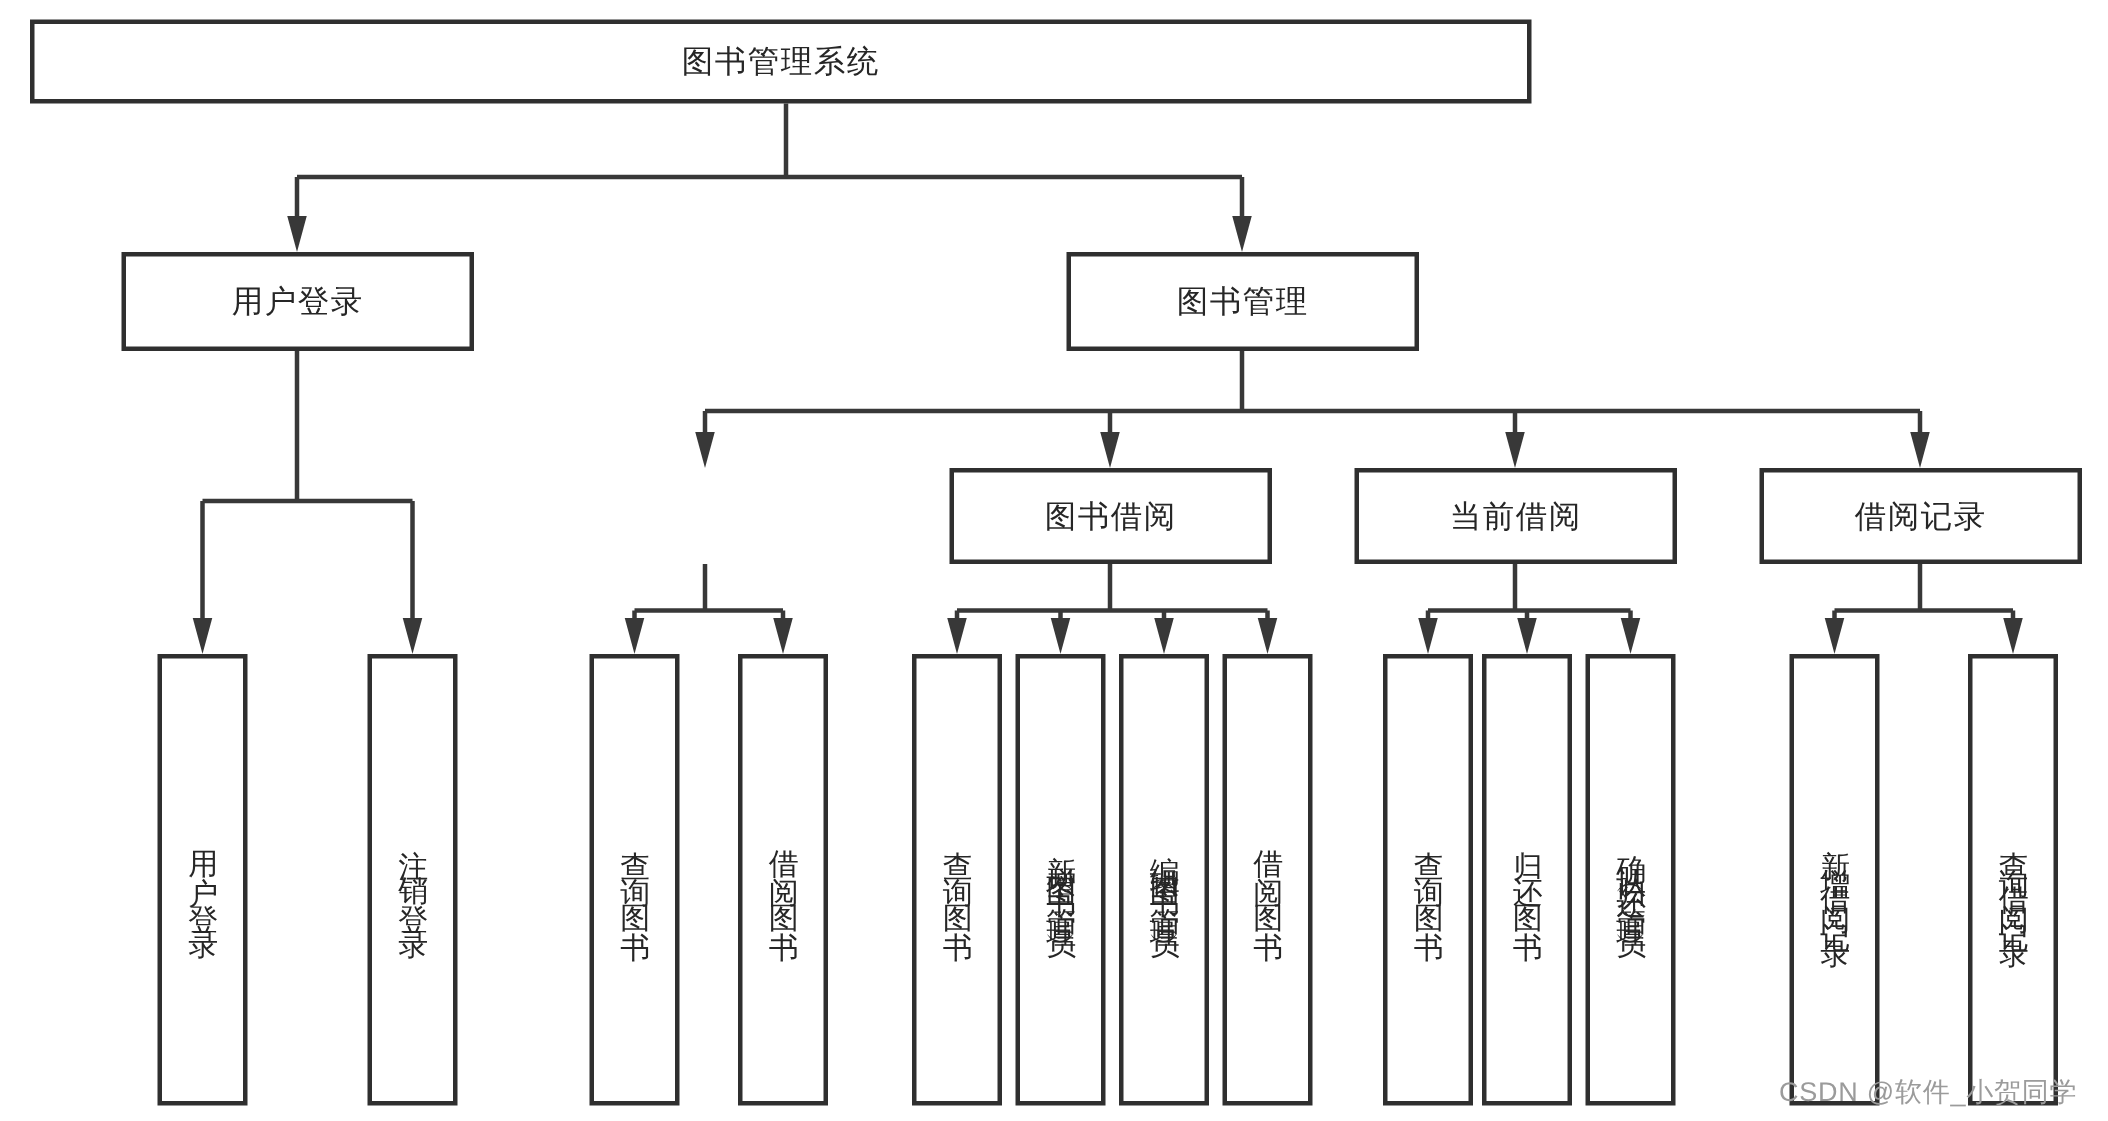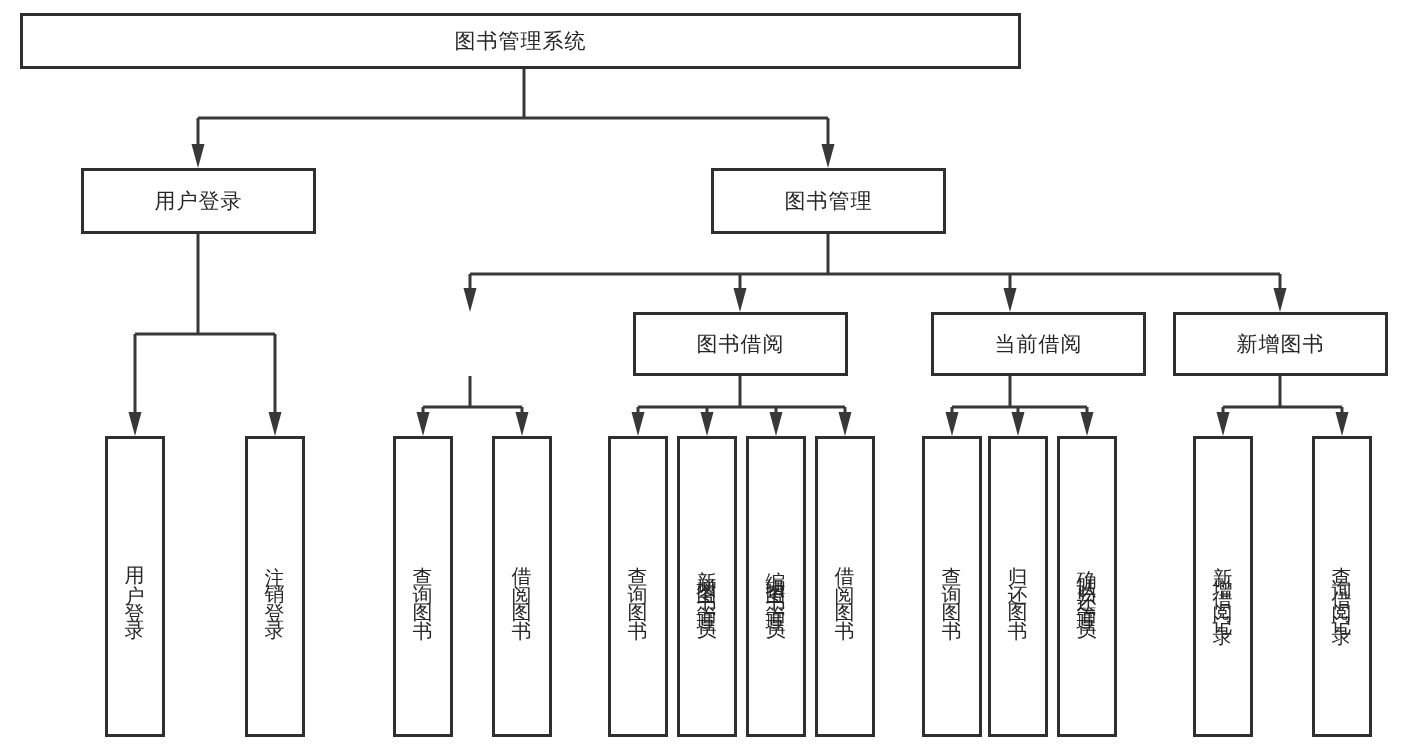--- a/index.html
+++ b/index.html
@@ -130,25 +130,25 @@
   <div class="node" style="left:81px; top:168px; width:235px; height:66px;">
     <span>用户登录</span>
   </div>
   <div class="node" style="left:711px; top:168px; width:235px; height:66px;">
     <span>图书管理</span>
   </div>
 
   <div class="node" style="left:633px; top:312px; width:215px; height:64px;align-items:center;">
     <span>图书借阅</span>
   </div>
-  <div class="node" style="left:903px; top:312px; width:215px; height:64px;margin-left:28px;">
+  <div class="node" style="left:903px; top:312px; width:215px; height:64px;">
     <span>当前借阅</span>
   </div>
   <div class="node" style="left:1173px; top:312px; width:215px; height:64px;">
-    <span>新增图书</span>
+    <span>借阅记录</span>
   </div>
 
   <div class="leaf" style="left:105px; top:436px; width:60px; height:301px;">
     <span class="vtext ls18">用户登录</span>
   </div>
   <div class="leaf" style="left:245px; top:436px; width:60px; height:301px;">
     <span class="vtext ls18">注销登录</span>
   </div>
 
   <div class="leaf" style="left:393px; top:436px; width:60px; height:301px;">
@@ -181,14 +181,15 @@
     <span class="vtext ls7">确认归还（管理员）</span>
   </div>
 
   <div class="leaf" style="left:1193px; top:436px; width:60px; height:301px;">
     <span class="vtext ls12">新增借阅记录</span>
   </div>
   <div class="leaf" style="left:1312px; top:436px; width:60px; height:301px;">
     <span class="vtext ls12">查询借阅记录</span>
   </div>
 
+  <div id="watermark">CSDN @软件_小贺同学</div>
 
 </div>
 
 </body></html>

